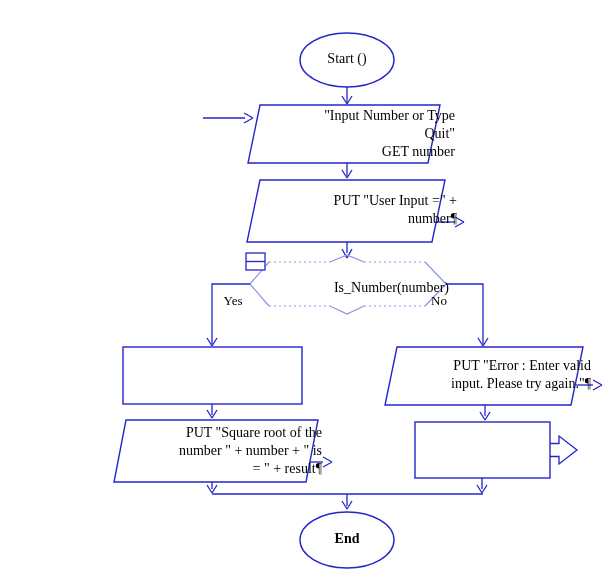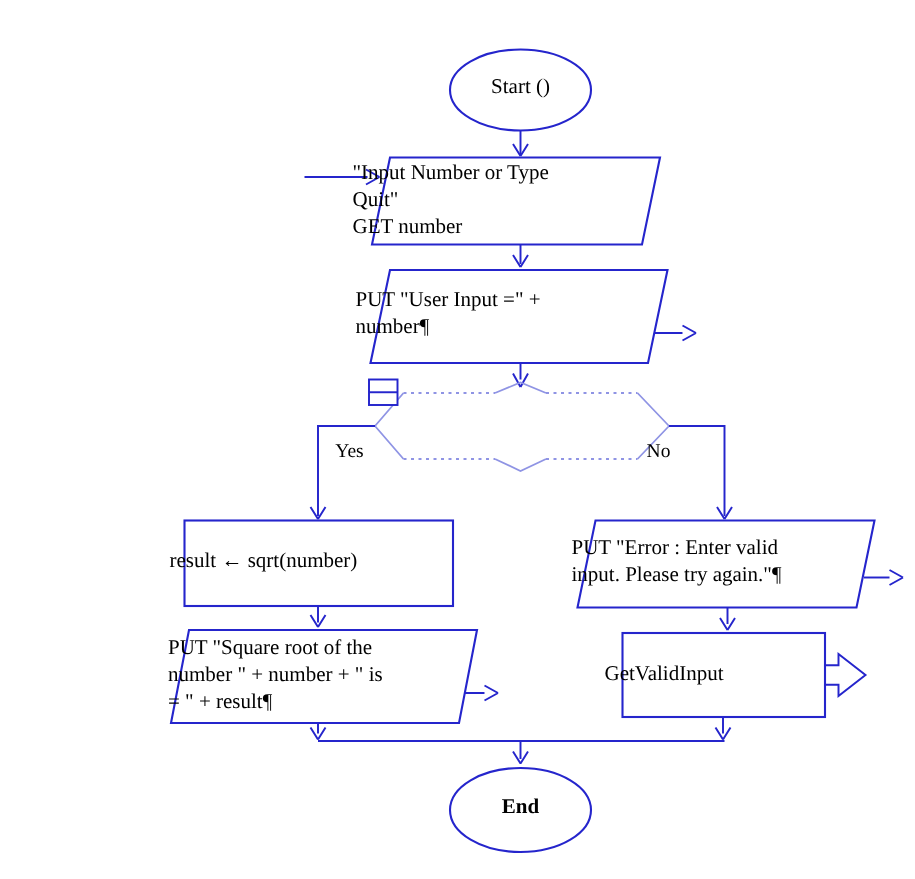--- a/index.html
+++ b/index.html
@@ -3,21 +3,21 @@
 <meta charset="utf-8">
 <style>
   html,body{margin:0;padding:0;background:#ffffff;}
   .stage{
     position:relative;width:610px;height:586px;background:#ffffff;overflow:hidden;
     font-family:"Liberation Serif","DejaVu Serif",serif;color:#000;
   }
   .stage svg{position:absolute;left:0;top:0;}
   .label{
     position:absolute;transform:translate(-50%,-50%);
-    white-space:pre-line;text-align:left;
+    white-space:pre-line;text-align:right;
     font-size:14px;line-height:18px;color:#000;
   }
   .label.small{font-size:13px;line-height:15px;margin-top:24px;}
   .shape{stroke:#2525cc;stroke-width:1.4;fill:none;}
   .conn{stroke:#2525cc;stroke-width:1.3;fill:none;}
   .lite{stroke:#8f94e4;stroke-width:1.2;fill:none;}
   .dots{stroke:#8f94e4;stroke-width:1.2;fill:none;stroke-dasharray:2 3;}
 </style>
 </head>
 <body>
@@ -129,23 +129,22 @@
 
     <ellipse class="shape" cx="347" cy="540" rx="47" ry="28"></ellipse>
   </svg>
 
   <div class="label" style="left:347px;top:59px;">Start ()</div>
   <div class="label" style="left:345px;top:134px;width:220px;">"Input Number or Type
 Quit"
 GET number</div>
   <div class="label" style="left:347px;top:210px;width:220px;">PUT "User Input =" +
 number¶</div>
+  <div class="label" style="left:349px;top:288px;width:200px;">Is_Number(number)</div>
   <div class="label small" style="left:233px;top:276px;">Yes</div>
   <div class="label small" style="left:439px;top:276px;">No</div>
-  <div class="label" style="left:213px;top:375px;width:200px;">result ← sqrt(number)</div>
   <div class="label" style="left:217px;top:451px;width:210px;">PUT "Square root of the
 number " + number + " is
 = " + result¶</div>
   <div class="label" style="left:486px;top:375px;width:210px;">PUT "Error : Enter valid
 input. Please try again."¶</div>
-  <div class="label" style="left:483px;top:450px;width:160px;">GetValidInput</div>
   <div class="label" style="left:347px;top:539px;font-weight:bold;">End</div>
 </div>
 
 </body></html>

